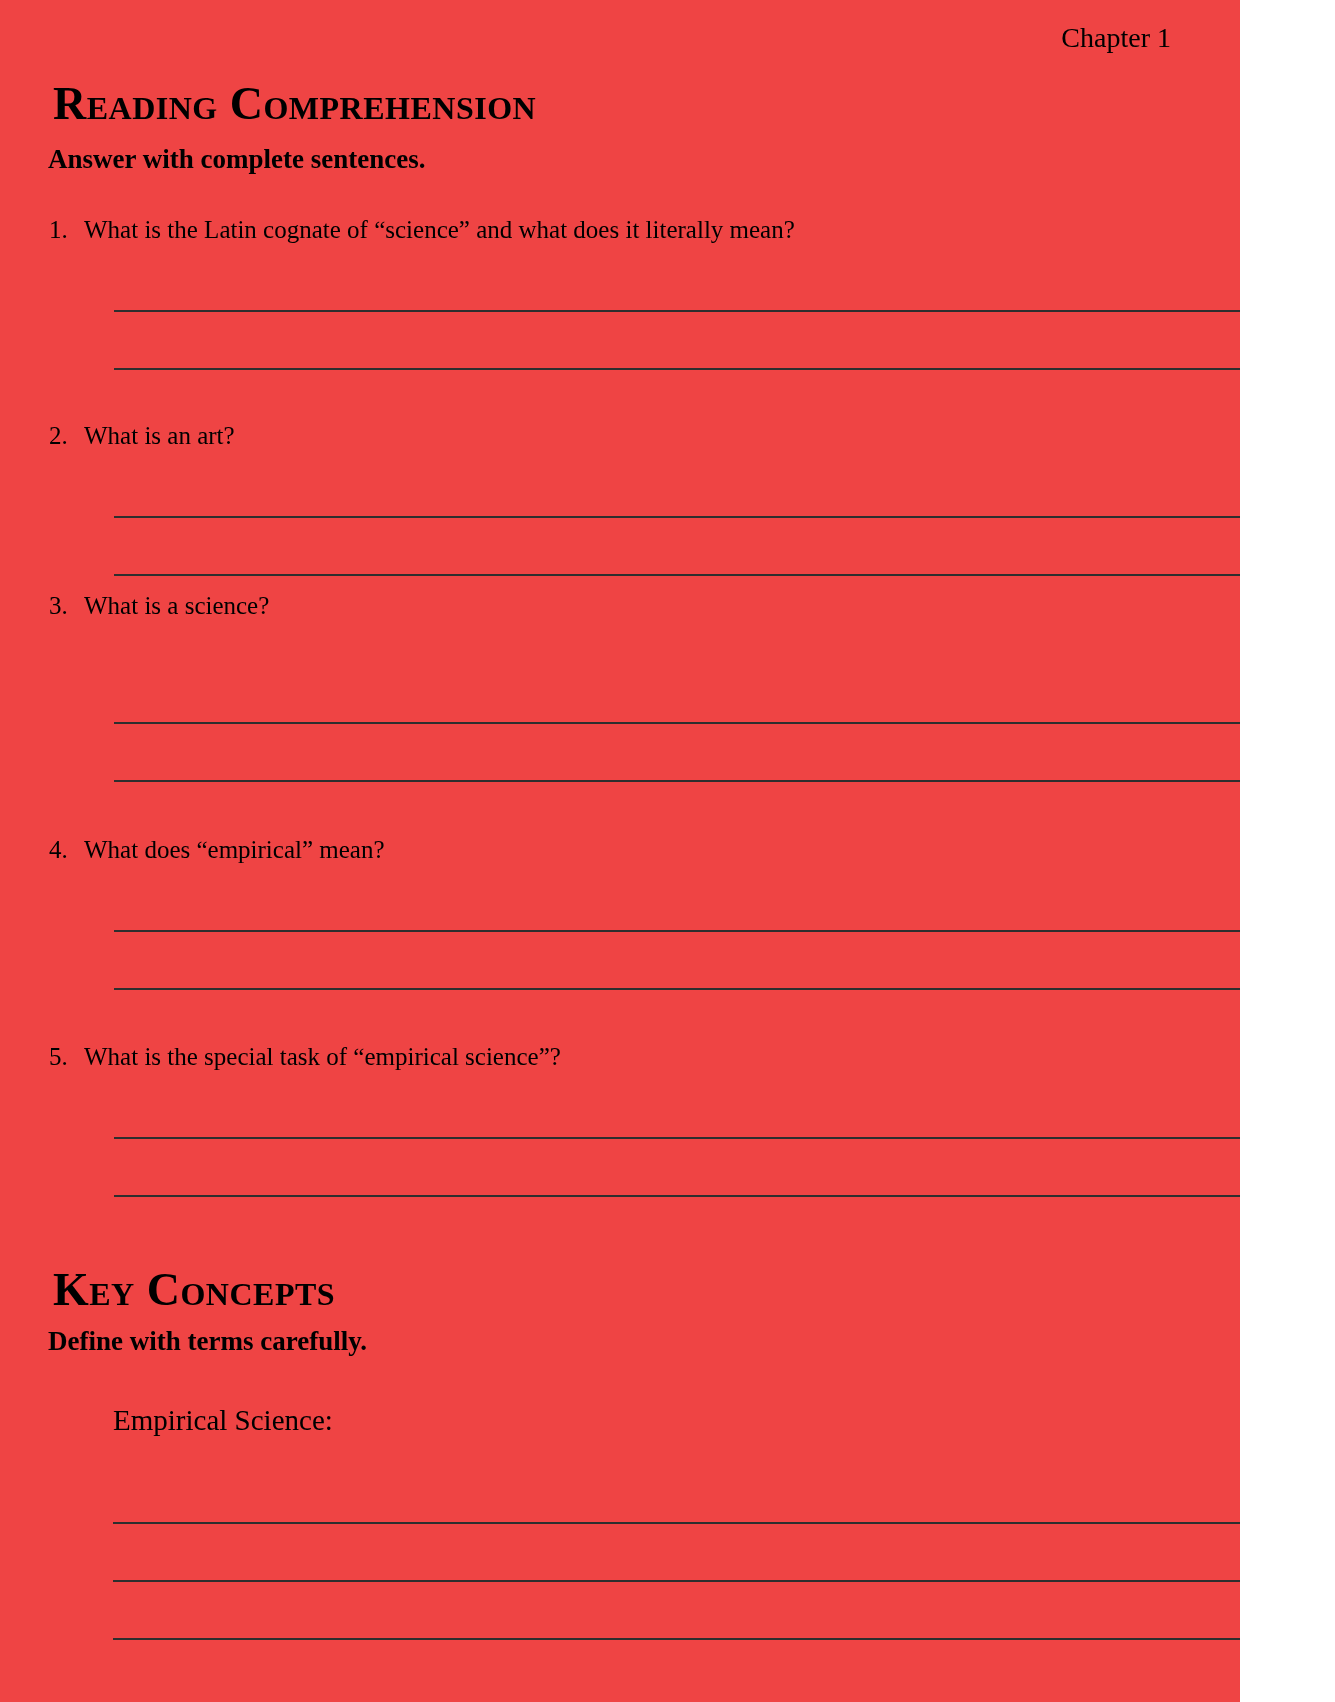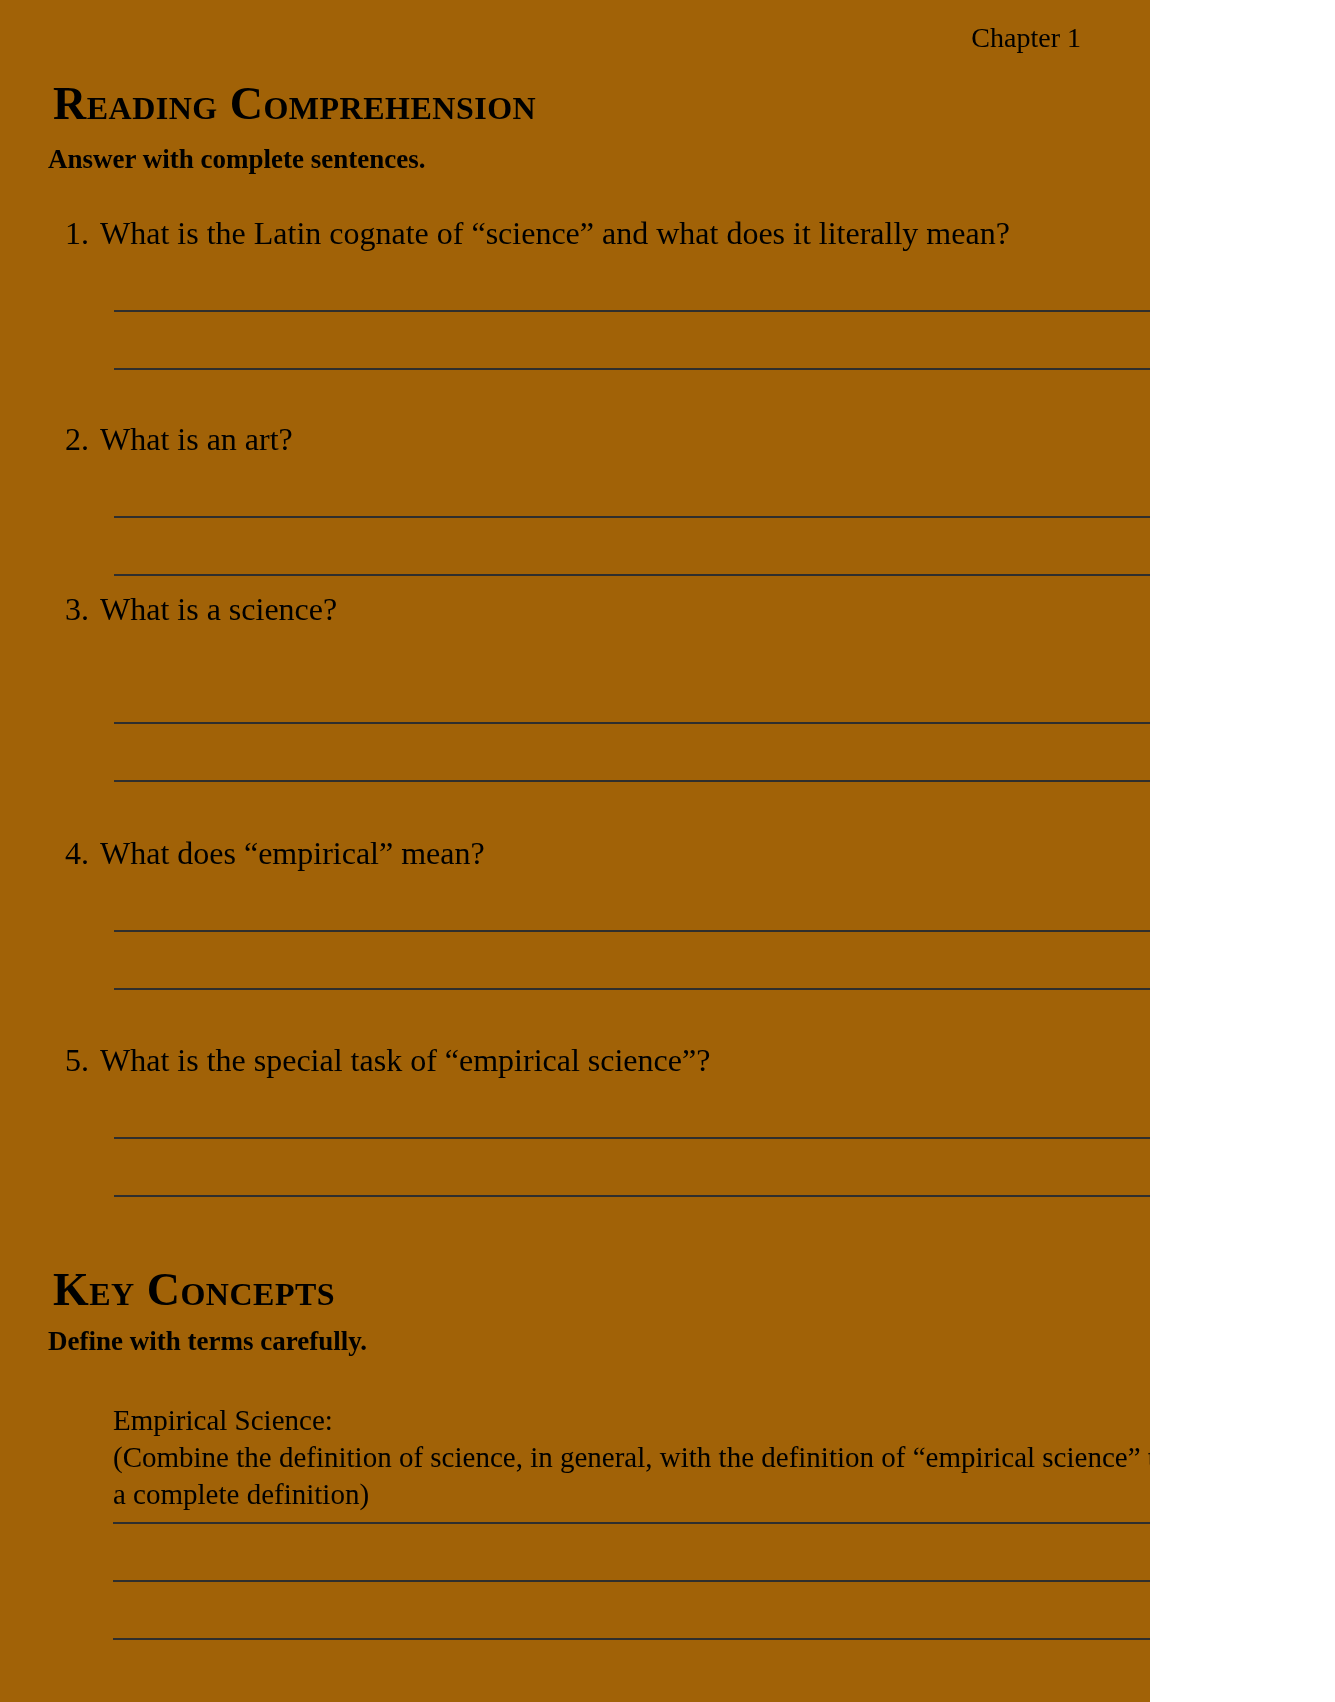--- a/index.html
+++ b/index.html
@@ -2,23 +2,23 @@
 <html><head>
 <meta charset="utf-8">
 <style>
   html, body {
     margin: 0;
     padding: 0;
     background: #ffffff;
   }
   .page {
     position: relative;
-    width: 1150px;
+    width: 1240px;
     height: 1702px;
-    background: #a16207;
+    background: #ef4444;
     color: #000000;
     font-family: "Liberation Serif", "DejaVu Serif", serif;
     overflow: hidden;
   }
   .chapter-label {
     position: absolute;
     top: 24px;
     right: 69px;
     font-size: 28px;
     line-height: 1;
@@ -35,24 +35,23 @@
   .instruction {
     position: absolute;
     left: 48px;
     font-size: 27px;
     font-weight: bold;
     line-height: 1;
   }
   .question {
     position: absolute;
     left: 49px;
-    font-size: 32px;
+    font-size: 25px;
     line-height: 1.1;
     white-space: nowrap;
-    margin-left: 16px;
   }
   .qnum {
     display: inline-block;
     width: 35px;
   }
   .answer-line {
     position: absolute;
     height: 0;
     border-top: 2px solid #2e2e2e;
   }
@@ -111,19 +110,18 @@
     <span class="qnum">5.</span><span>What is the special task of “empirical science”?</span>
   </div>
   <div class="answer-line q-line" style="top:1137px"></div>
   <div class="answer-line q-line" style="top:1195px"></div>
 
   <div class="section-title" style="top:1267px">Key Concepts</div>
   <div class="instruction" style="top:1328px">Define with terms carefully.</div>
 
   <div class="term-block">
     <div>Empirical Science:</div>
-    <div>(Combine the definition of science, in general, with the definition of “empirical science” to give a complete definition)</div>
   </div>
   <div class="answer-line kc-line" style="top:1522px"></div>
   <div class="answer-line kc-line" style="top:1580px"></div>
   <div class="answer-line kc-line" style="top:1638px"></div>
 
 </div>
 
 </body></html>

